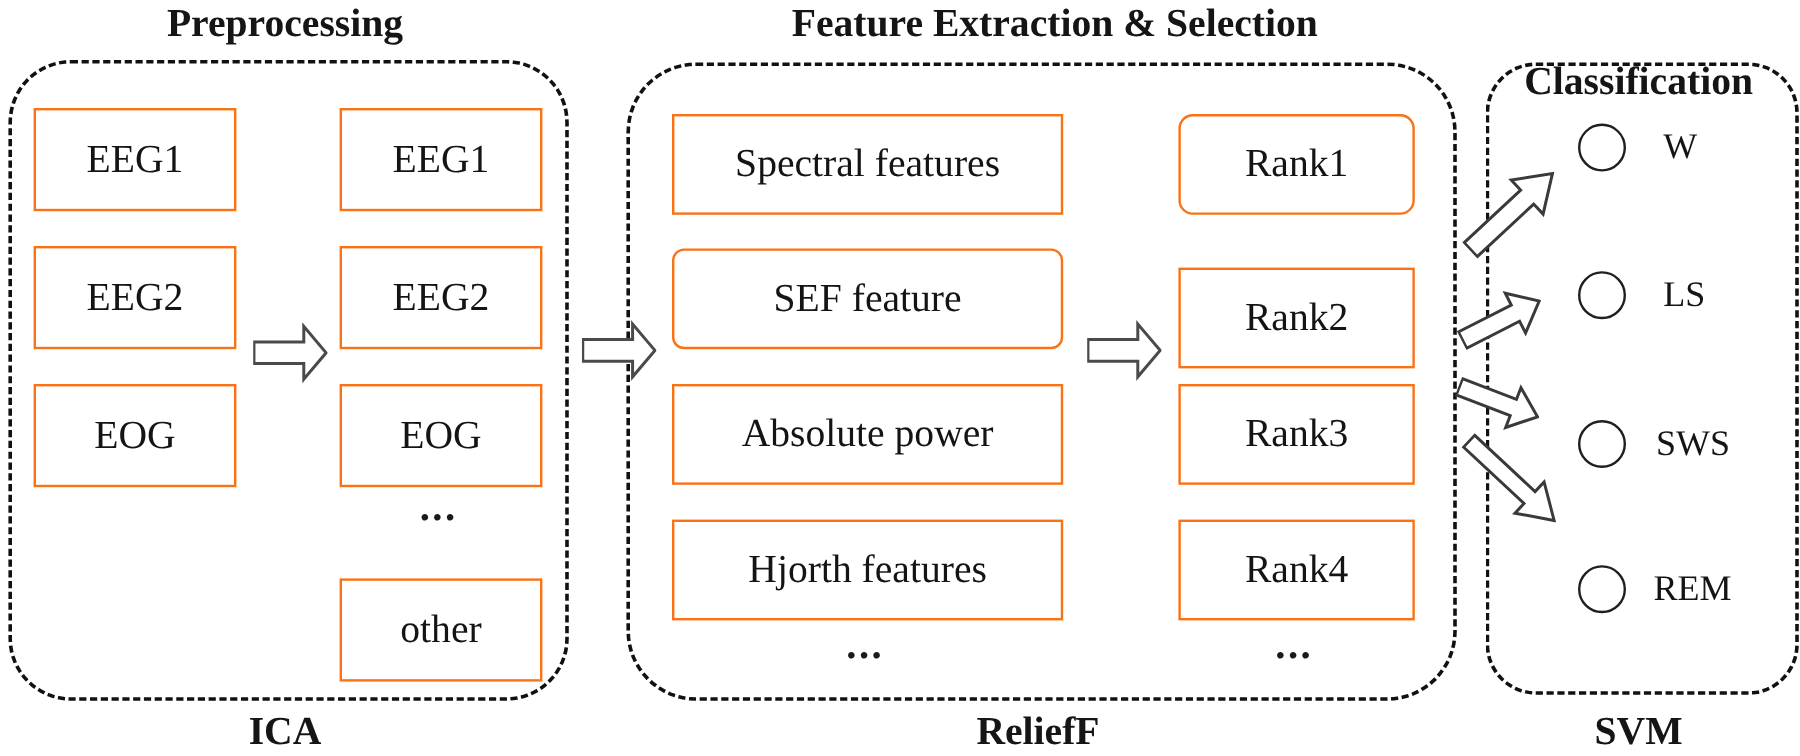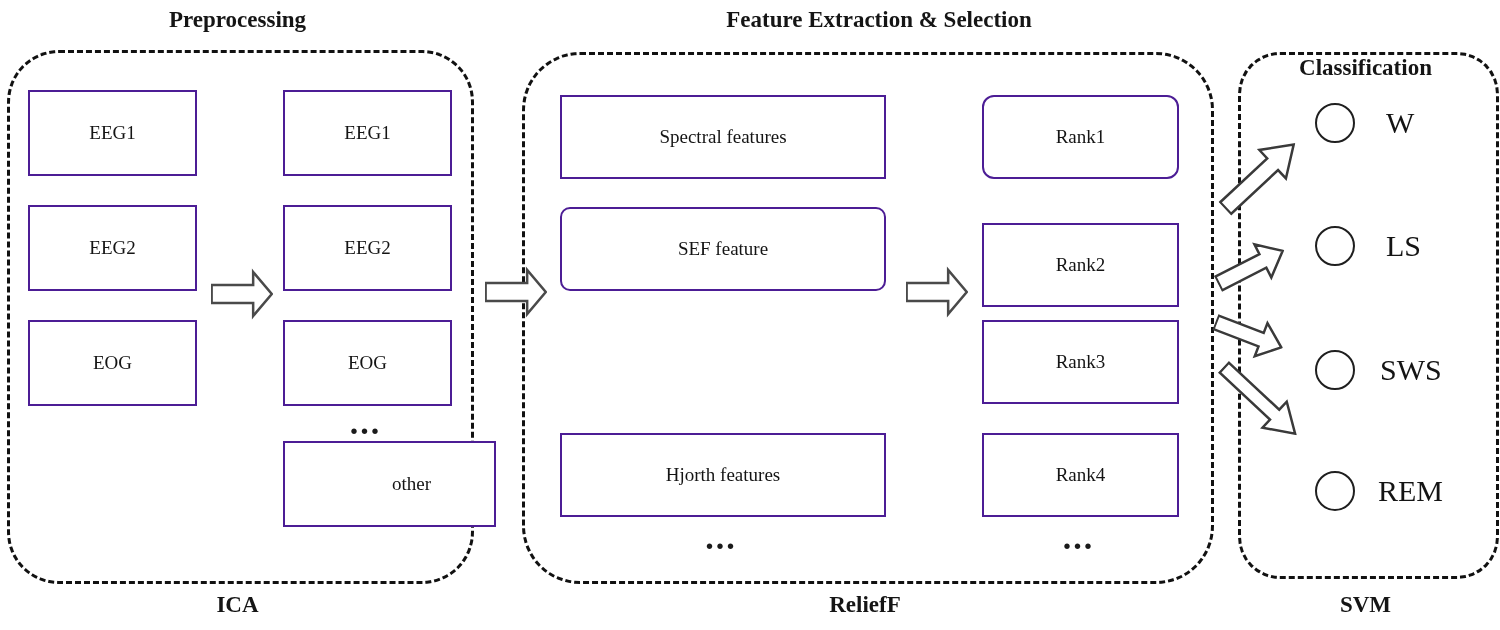--- a/index.html
+++ b/index.html
@@ -13,55 +13,55 @@
     height: 630px;
     background: #ffffff;
     font-family: "Liberation Serif", "DejaVu Serif", serif;
     color: #1a1a1a;
     overflow: hidden;
   }
   .stage-title {
     position: absolute;
     text-align: center;
     font-weight: bold;
-    font-size: 23px;
+    font-size: 33px;
     line-height: 40px;
     color: #151515;
     white-space: nowrap;
   }
   .dashed-group {
     position: absolute;
     border: 3px dashed #111111;
     background: transparent;
   }
   .node-box {
     position: absolute;
-    border: 2px solid #4c1d95;
+    border: 2px solid #f97316;
     background: #ffffff;
     display: flex;
     align-items: center;
     justify-content: center;
-    font-size: 19px;
+    font-size: 33px;
     color: #141414;
     white-space: nowrap;
   }
   .ellipsis {
     position: absolute;
     text-align: center;
     font-size: 34px;
     font-weight: bold;
     color: #1a1a1a;
     line-height: 30px;
     letter-spacing: 2px;
   }
   .method-label {
     position: absolute;
     text-align: center;
     font-weight: bold;
-    font-size: 23px;
+    font-size: 33px;
     color: #151515;
     white-space: nowrap;
   }
   .class-circle {
     position: absolute;
     width: 40px;
     height: 40px;
     border: 2px solid #1f1f1f;
     border-radius: 50%;
     background: #ffffff;
@@ -93,24 +93,25 @@
   <div class="dashed-group" style="left:1238px; top:52px; width:255px; height:521px; border-radius:42px;"></div>
 
   <div class="node-box" style="left:28px; top:90px; width:165px; height:82px;">EEG1</div>
   <div class="node-box" style="left:28px; top:205px; width:165px; height:82px;">EEG2</div>
   <div class="node-box" style="left:28px; top:320px; width:165px; height:82px;">EOG</div>
 
   <div class="node-box" style="left:283px; top:90px; width:165px; height:82px;">EEG1</div>
   <div class="node-box" style="left:283px; top:205px; width:165px; height:82px;">EEG2</div>
   <div class="node-box" style="left:283px; top:320px; width:165px; height:82px;">EOG</div>
   <div class="ellipsis" style="left:283px; top:408px; width:165px;">...</div>
-  <div class="node-box" style="left:283px; top:441px; width:165px; height:82px;padding-left:44px;">other</div>
+  <div class="node-box" style="left:283px; top:482px; width:165px; height:82px;">other</div>
 
   <div class="node-box" style="left:560px; top:95px; width:322px; height:80px;">Spectral features</div>
   <div class="node-box" style="left:560px; top:207px; width:322px; height:80px;border-radius:10px;">SEF feature</div>
+  <div class="node-box" style="left:560px; top:320px; width:322px; height:80px;">Absolute power</div>
   <div class="node-box" style="left:560px; top:433px; width:322px; height:80px;">Hjorth features</div>
   <div class="ellipsis" style="left:560px; top:523px; width:322px;">...</div>
 
   <div class="node-box" style="left:982px; top:95px; width:193px; height:80px;border-radius:12px;">Rank1</div>
   <div class="node-box" style="left:982px; top:223px; width:193px; height:80px;">Rank2</div>
   <div class="node-box" style="left:982px; top:320px; width:193px; height:80px;">Rank3</div>
   <div class="node-box" style="left:982px; top:433px; width:193px; height:80px;">Rank4</div>
   <div class="ellipsis" style="left:982px; top:523px; width:193px;">...</div>
 
   <div>

